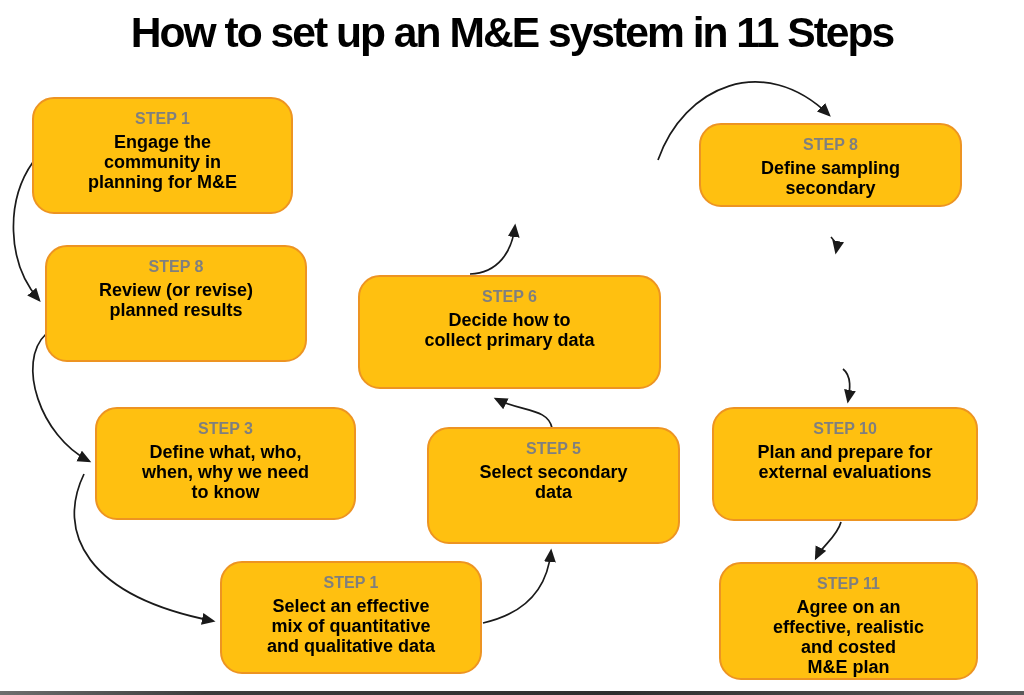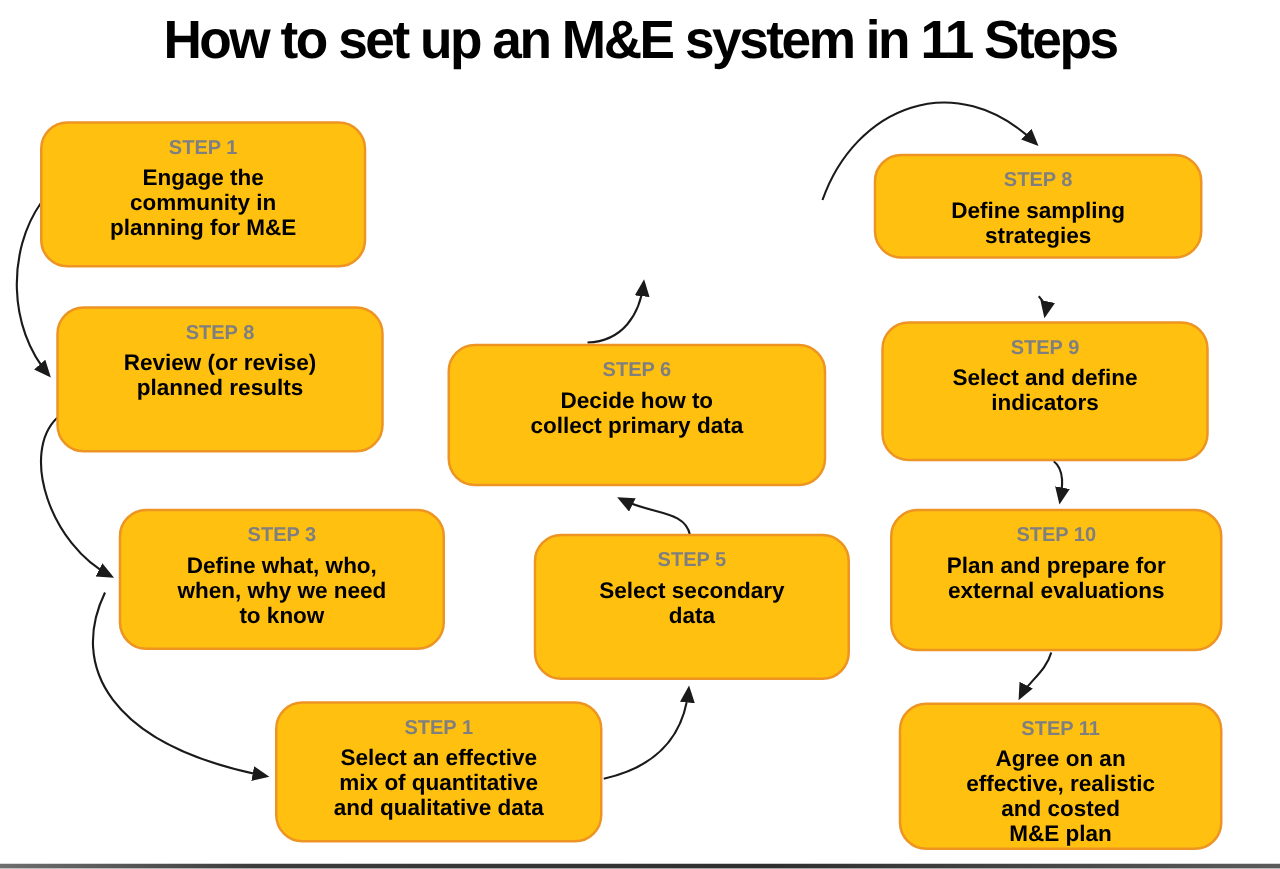--- a/index.html
+++ b/index.html
@@ -117,28 +117,23 @@
   <div class="box" id="s6">
     <div class="step-label">STEP 6</div>
     <div class="step-text">Decide how to
 collect primary data</div>
   </div>
 
 
   <div class="box" id="s8">
     <div class="step-label">STEP 8</div>
     <div class="step-text">Define sampling
-strategies</div>
+secondary</div>
   </div>
 
-  <div class="box" id="s9">
-    <div class="step-label">STEP 9</div>
-    <div class="step-text">Select and define
-indicators</div>
-  </div>
 
   <div class="box" id="s10">
     <div class="step-label">STEP 10</div>
     <div class="step-text">Plan and prepare for
 external evaluations</div>
   </div>
 
   <div class="box" id="s11">
     <div class="step-label">STEP 11</div>
     <div class="step-text">Agree on an

